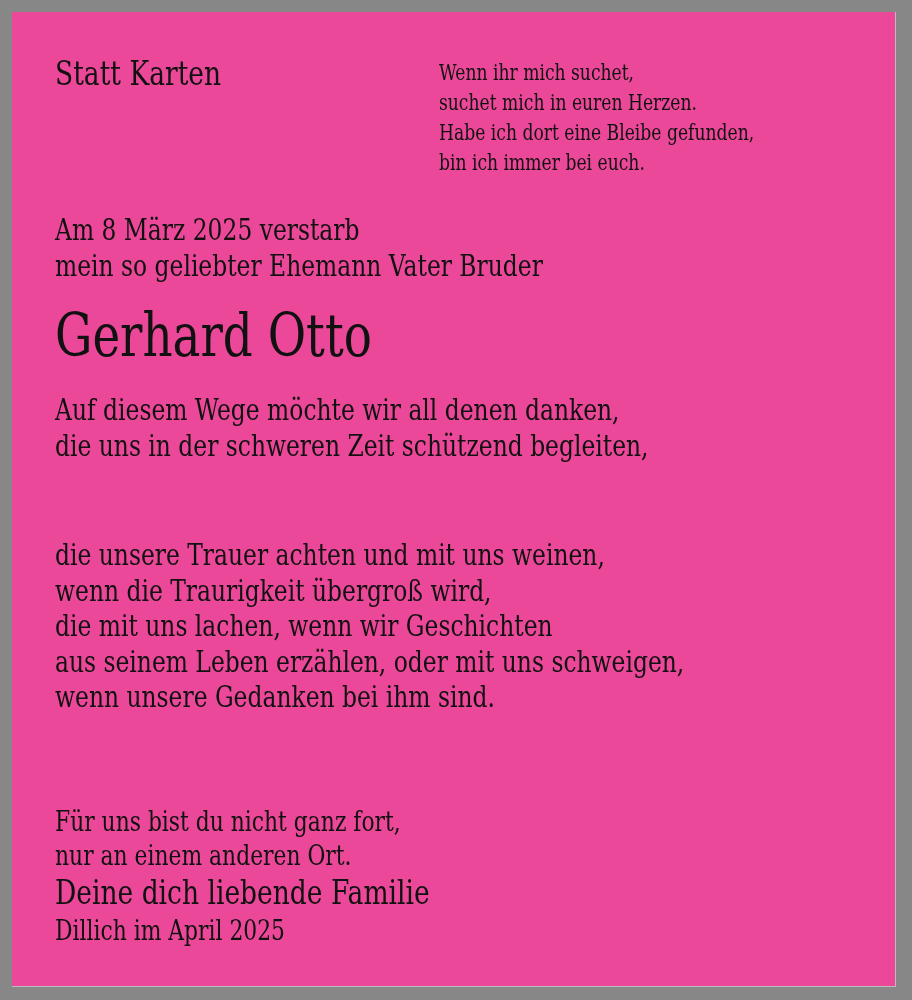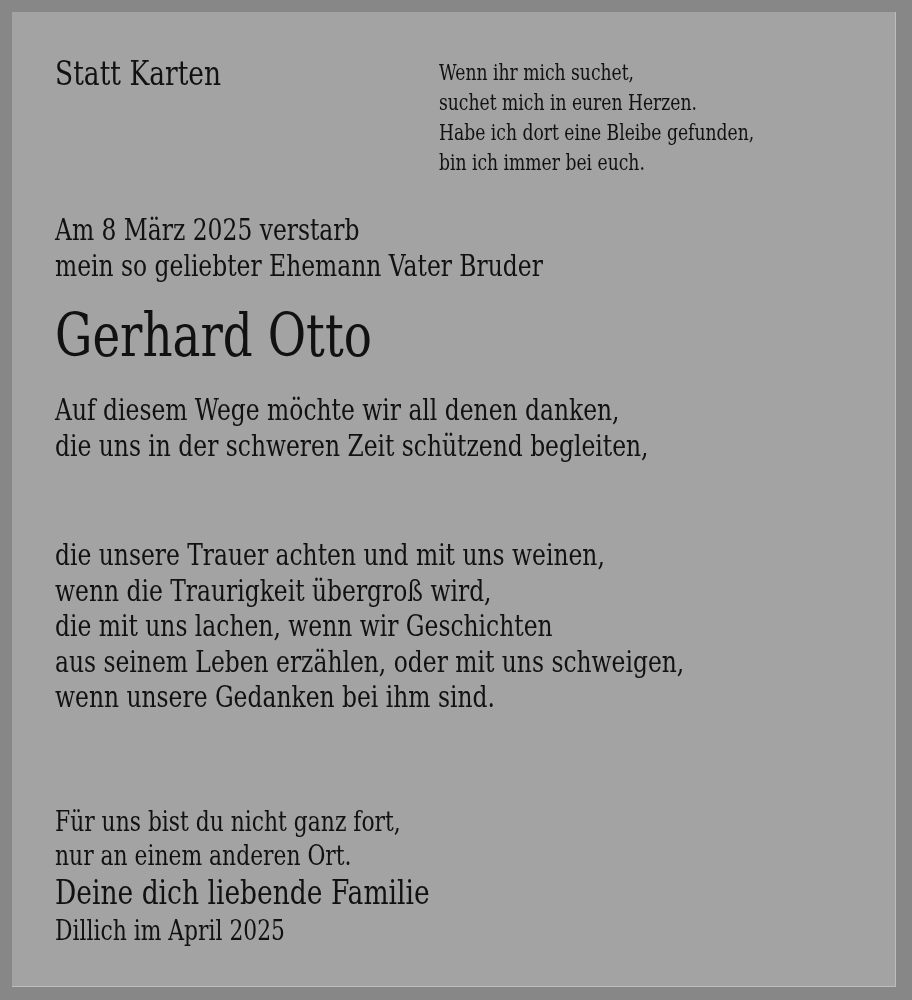--- a/index.html
+++ b/index.html
@@ -8,21 +8,21 @@
       background: #878787;
       position: relative;
       overflow: hidden;
       font-family: "Liberation Sans Narrow", "Liberation Sans", sans-serif;
       color: #111;
     }
     .card {
       position: absolute;
       left: 12px; top: 12px;
       width: 883px; height: 974px;
-      background: #a3a3a3;
+      background: #ec4899;
       border-right: 1px solid #bdbdbd;
       border-bottom: 1px solid #bdbdbd;
     }
     .t {
       position: absolute;
       white-space: nowrap;
       font-family: "DejaVu Serif", serif;
       transform-origin: 0 0;
       letter-spacing: 0;
     }

